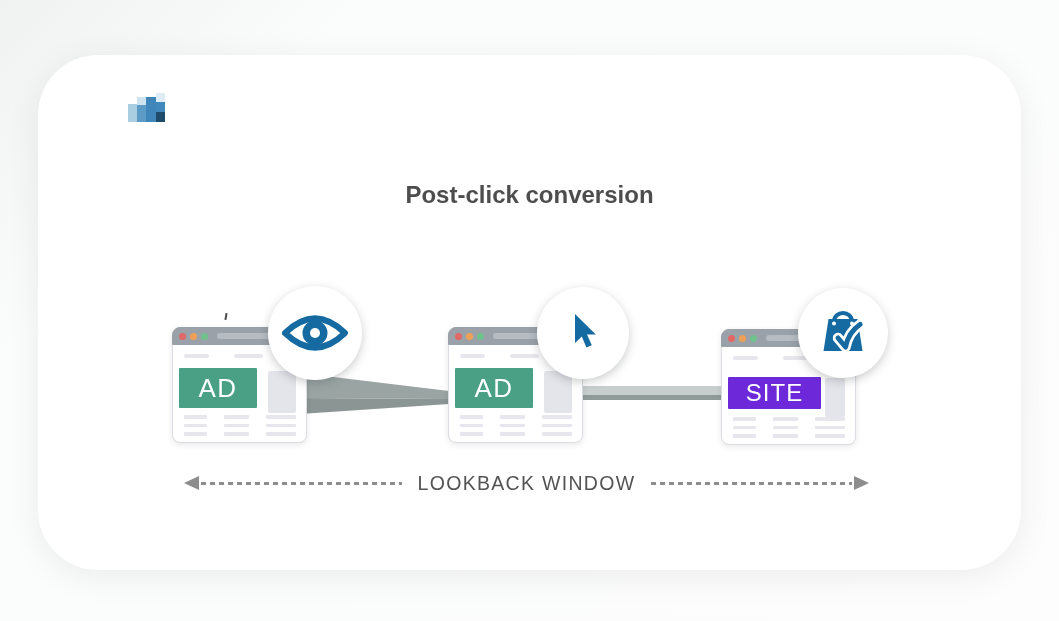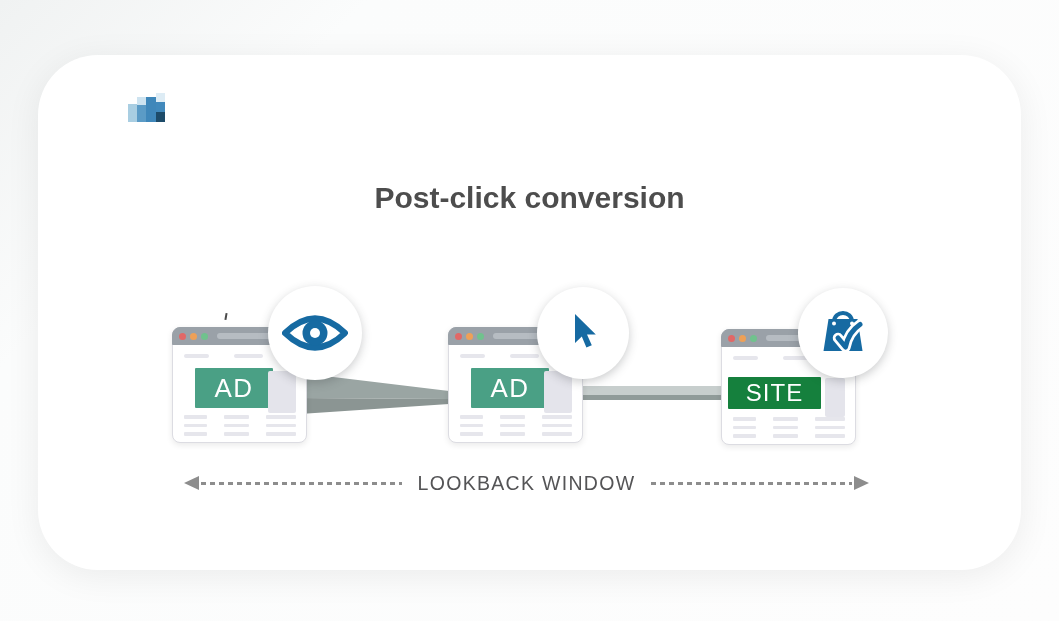--- a/index.html
+++ b/index.html
@@ -16,41 +16,41 @@
   .px1{left:0;top:11px;width:9px;height:18px;}
   .px2{left:9px;top:4px;width:9px;height:8px;}
   .px3{left:9px;top:12px;width:9px;height:17px;}
   .px4{left:18px;top:4px;width:10px;height:25px;}
   .px5{left:28px;top:0;width:9px;height:9px;}
   .px6{left:28px;top:9px;width:9px;height:10px;}
   .px7{left:28px;top:19px;width:9px;height:10px;}
   .logo-text{font-size:30px;font-weight:600;letter-spacing:-.5px;color:var(--brand-color,#1c4e74);line-height:.92;}
 
   
-  .title{position:absolute;left:0;top:181px;width:100%;text-align:center;font-size:30px;
+  .title{position:absolute;left:0;top:181px;width:100%;text-align:center;font-size:24px;
          font-weight:700;color:#4d4d4d;z-index:2;}
 
   
   .beam{position:absolute;left:300px;top:370px;z-index:1;}
   .taper-top{fill:var(--taper-top,#9aa5a3);}
   .taper-bottom{fill:var(--taper-bottom,#8b9593);}
   .bar-connector{position:absolute;left:576px;top:386px;width:150px;height:14px;z-index:1;
      background:linear-gradient(to bottom,var(--bar-top,#c7cecd) 0 62%,var(--bar-bottom,#909b99) 62% 100%);}
 
   
   .bwindow{position:absolute;width:133px;height:114px;background:#fff;border:1px solid #dcdce2;
            border-radius:8px;box-shadow:0 2px 6px rgba(0,0,0,.09);z-index:2;}
   .titlebar{position:absolute;left:-1px;top:-1px;width:133px;height:16px;background:#9aa1a8;
             border:1px solid #9aa1a8;border-radius:8px 8px 0 0;display:flex;align-items:center;padding-left:6px;gap:4px;box-sizing:content-box;}
   .dot{width:7px;height:7px;border-radius:50%;}
   .addr{position:absolute;left:44px;top:5px;width:79px;height:6px;background:#b6bcc2;border-radius:3px;}
   .hline{position:absolute;height:4px;background:#e6e6ec;border-radius:2px;top:26px;}
   .hline.a{left:11px;width:25px;}
   .hline.b{left:61px;width:29px;}
-  .adbox{position:absolute;left:22px;top:40px;width:78px;height:40px;display:flex;align-items:center;
+  .adbox{position:absolute;left:6px;top:40px;width:78px;height:40px;display:flex;align-items:center;
          justify-content:center;color:#fff;font-size:26px;font-weight:400;letter-spacing:1.5px;border-radius:1px;}
   .sidebox{position:absolute;left:95px;top:43px;width:28px;height:42px;background:#e4e4eb;border-radius:2px;}
   .minilines{position:absolute;left:11px;top:87px;display:grid;grid-template-columns:23px 25px 30px;
              column-gap:17px;row-gap:5px;}
   .minilines i{height:3.5px;background:#e6e6ec;border-radius:1px;}
   .bwindow--site .adbox{left:6px;top:47px;width:93px;height:32px;font-size:24px;letter-spacing:1px;}
   .bwindow--site .sidebox{left:103px;top:48px;width:20px;height:39px;}
 
   
   .badge{position:absolute;background:#fff;border-radius:50%;box-shadow:0 3px 10px rgba(50,55,60,.25);
@@ -151,21 +151,21 @@
 
   <div class="bwindow bwindow--site" style="left:721px;top:329px;">
     <div class="titlebar">
       <span class="dot" style="background: rgb(225, 104, 103);"></span>
       <span class="dot" style="background: rgb(239, 160, 87);"></span>
       <span class="dot" style="background: rgb(112, 194, 141);"></span>
       <span class="addr"></span>
     </div>
     <span class="hline a"></span>
     <span class="hline b"></span>
-    <div class="adbox" style="background: #15803d;">SITE</div>
+    <div class="adbox" style="background: #6d28d9;">SITE</div>
     <div class="sidebox"></div>
     <div class="minilines">
         <i></i>
         <i></i>
         <i></i>
         <i></i>
         <i></i>
         <i></i>
         <i></i>
         <i></i>

